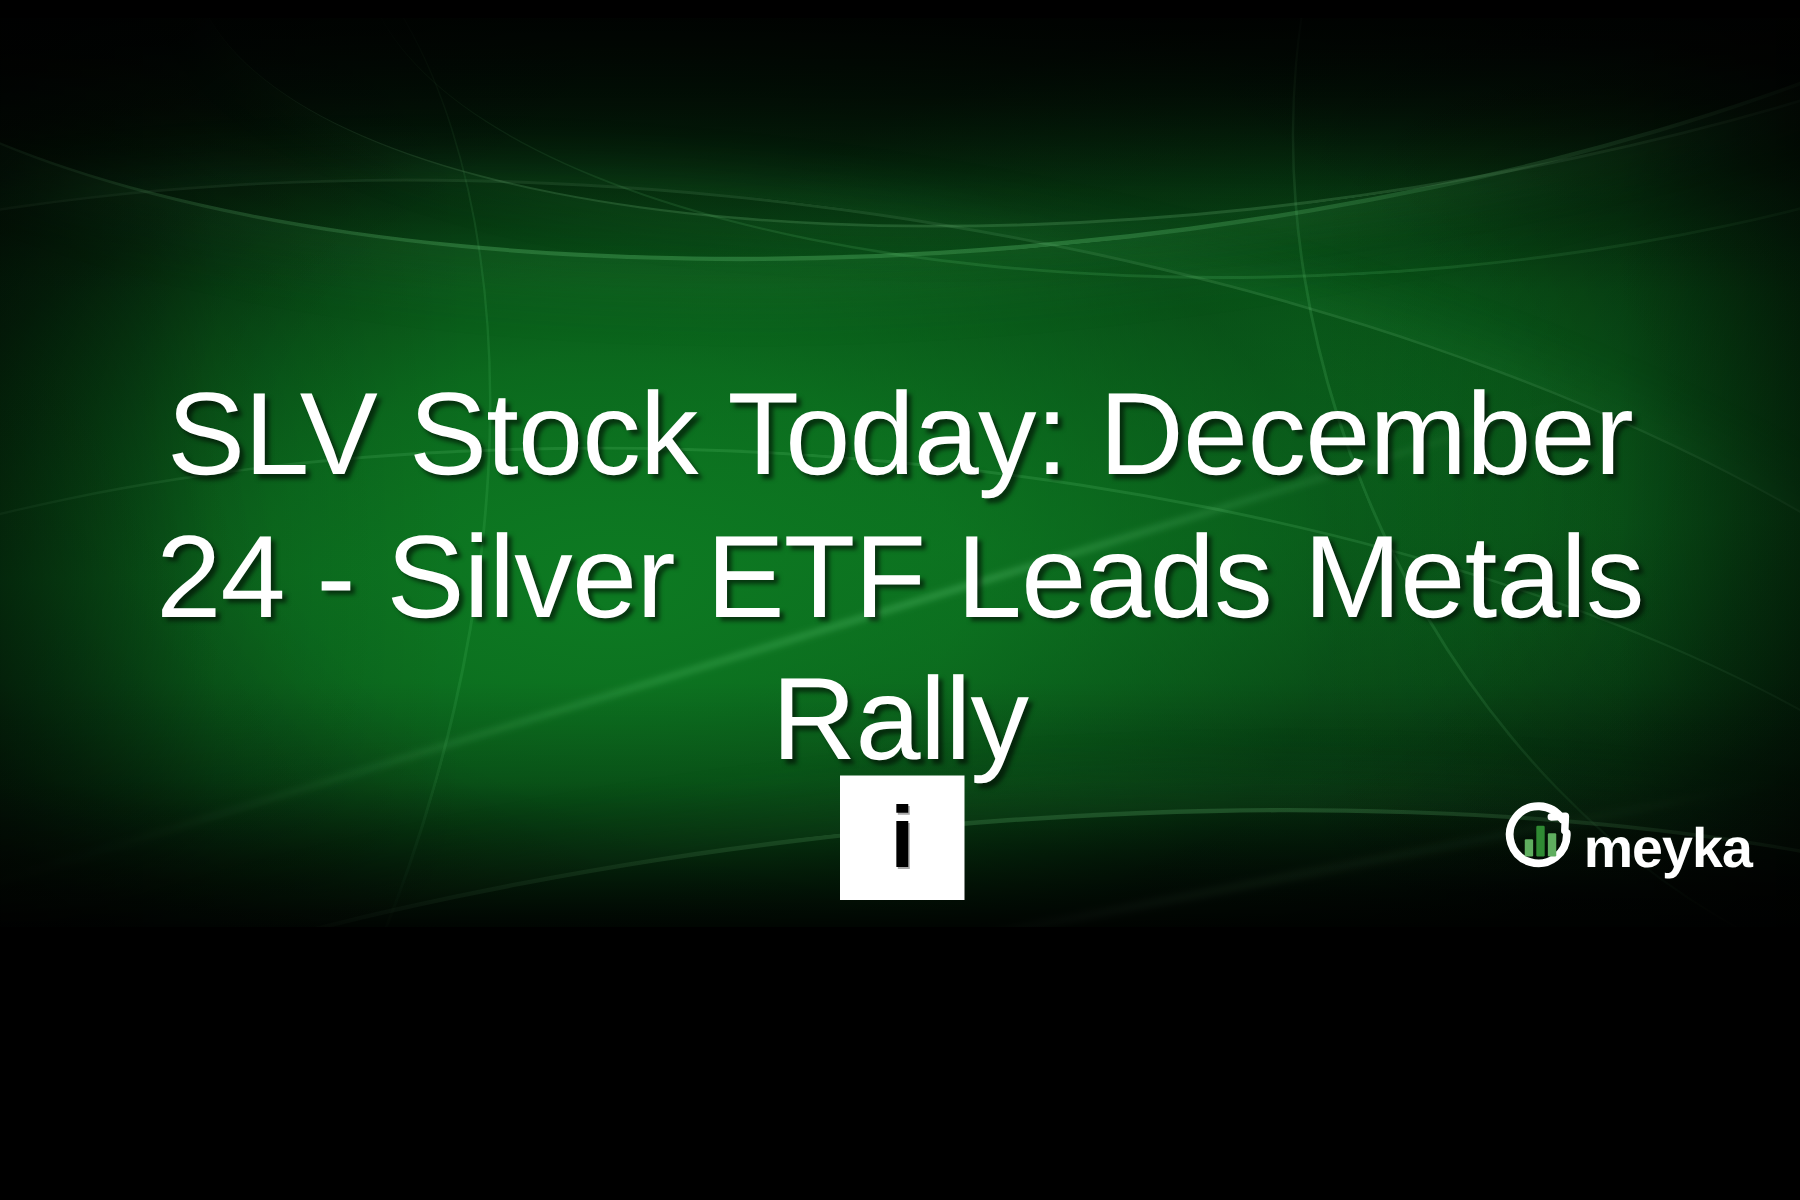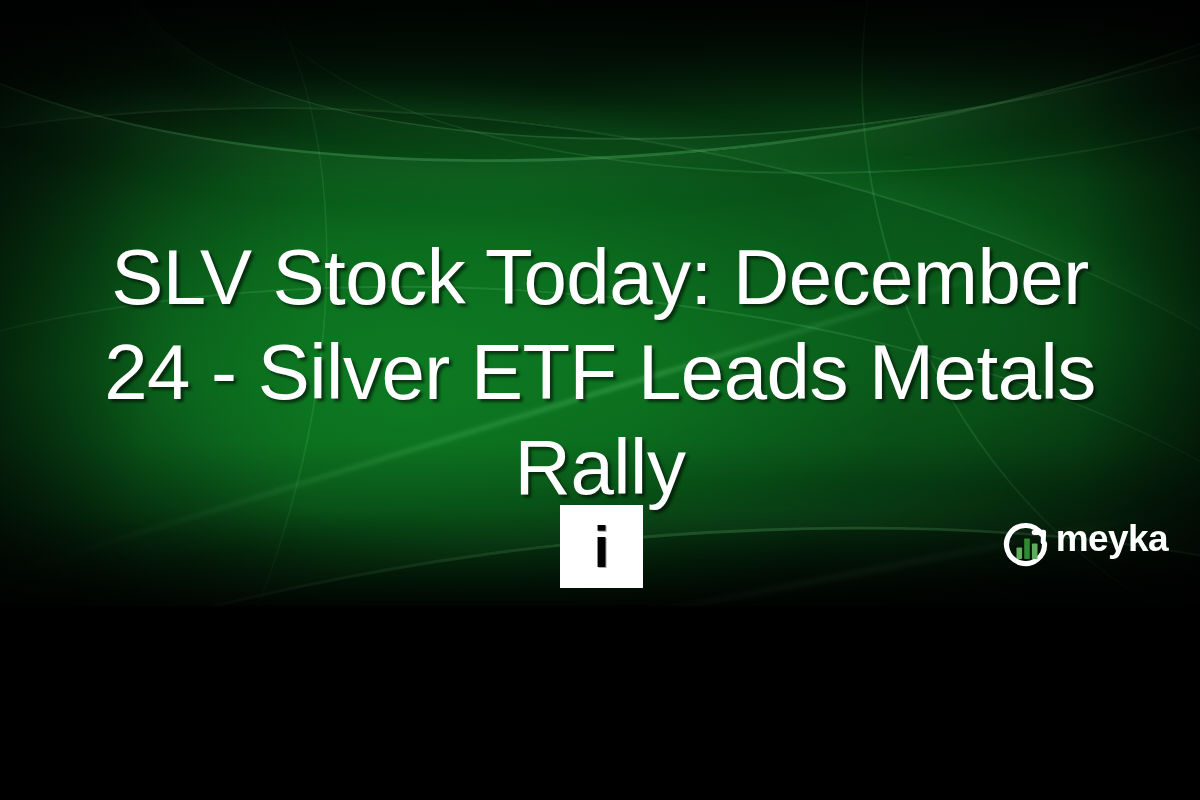--- a/index.html
+++ b/index.html
@@ -7,20 +7,21 @@
     padding: 0;
     background: #000;
   }
   #card {
     position: relative;
     width: 1200px;
     height: 606px;
     overflow: hidden;
     background: #03180a;
     font-family: "Liberation Sans", sans-serif;
+    margin-top: 12px;
   }
 
   
   .bg-layer {
     position: absolute;
     inset: 0;
     pointer-events: none;
   }
   #bg-base {
     background:
@@ -161,21 +162,21 @@
     font-family: "Liberation Sans", sans-serif;
     text-shadow: 1px 1px 0 rgba(160,160,160,0.9);
   }
 
   
   #brand-logo {
     position: absolute;
     right: 32px;
     bottom: 34px;
     display: flex;
-    align-items: flex-start;
+    align-items: flex-end;
     gap: 4px;
   }
   #brand-mark { display: block; }
   #brand-wordmark {
     color: #ffffff;
     font-size: 37px;
     font-weight: 700;
     letter-spacing: -0.6px;
     line-height: 1;
   }

